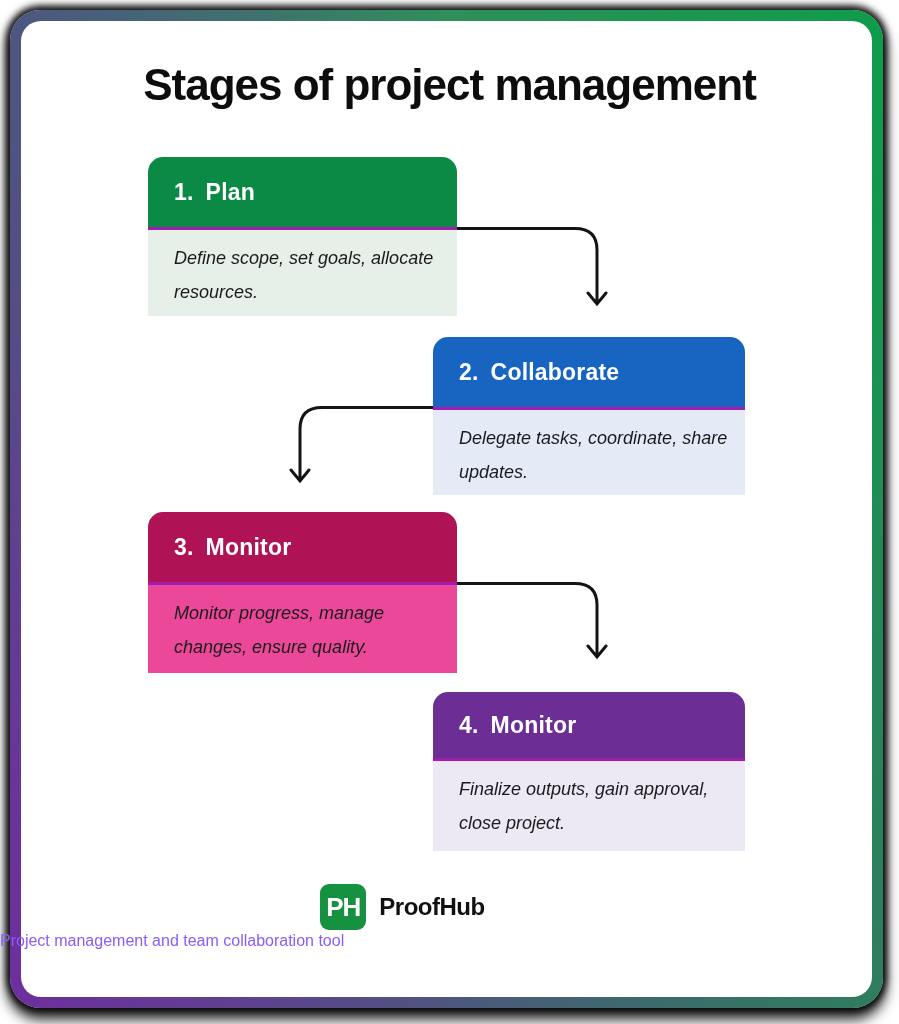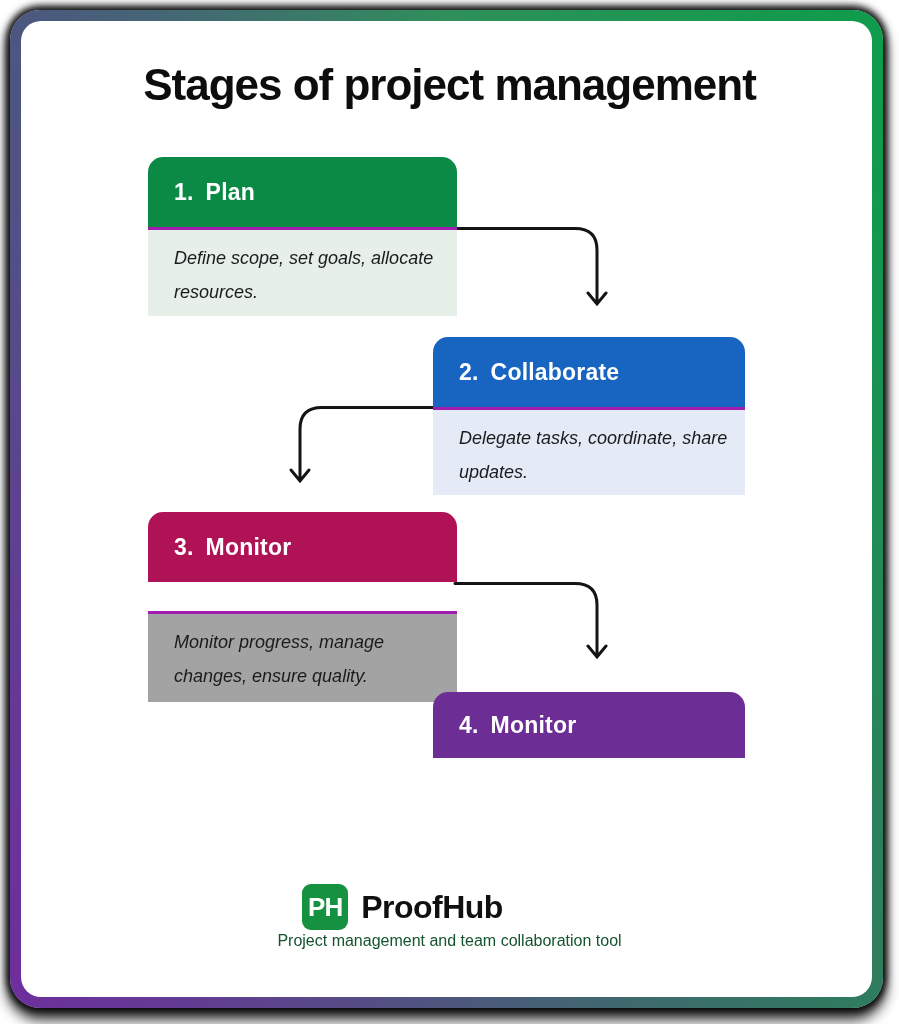--- a/index.html
+++ b/index.html
@@ -36,23 +36,23 @@
   #stage4{left:433px;top:692px;width:312px;}
   #stage4 .hdr{height:66px;} #stage4 .bd{height:79px;}
 
   .arrows{position:absolute;inset:0;pointer-events:none;}
 
   .logo-row{position:absolute;top:884px;left:0;width:805px;display:flex;
             justify-content:center;align-items:center;gap:13px;}
   .logo-box{width:46px;height:46px;border-radius:9px;display:grid;
             place-items:center;color:#ffffff;font-size:26px;font-weight:700;
             letter-spacing:-1px;}
-  .logo-text{font-size:32px;font-weight:700;color:#101010;letter-spacing:-0.5px;}
-  .tagline{position:absolute;top:932px;left:0;width:899px;text-align:center;
-           font-size:16px;color:#14532d;}
+  .logo-text{font-size:24px;font-weight:700;color:#101010;letter-spacing:-0.5px;}
+  .tagline{position:absolute;top:932px;left:0;width:899px;
+           font-size:16px;color:#8b5cf6;}
 </style>
 </head>
 <body>
 
 <div class="canvas">
   <div class="frame">
     <div class="page"></div>
   </div>
 
   <div class="overlay">
@@ -79,28 +79,29 @@
         <span>Collaborate</span>
       </div>
       <div class="bd" style="background: rgb(228, 235, 246);">Delegate tasks, coordinate, share updates.</div>
     </div>
 
     <div class="stage" id="stage3">
       <div class="hdr" style="background: rgb(176, 19, 85);">
         <span class="num">3.</span>
         <span>Monitor</span>
       </div>
-      <div class="bd" style="background: #a3a3a3; margin-top: 29px;">Monitor progress, manage changes, ensure quality.</div>
+      <div class="bd" style="background: #ec4899;">Monitor progress, manage changes, ensure quality.</div>
     </div>
 
     <div class="stage" id="stage4">
       <div class="hdr" style="background: rgb(108, 46, 148);">
         <span class="num">4.</span>
         <span>Monitor</span>
       </div>
+      <div class="bd" style="background: rgb(236, 232, 244);">Finalize outputs, gain approval, close project.</div>
     </div>
 
     <div class="logo-row">
       <div class="logo-box" style="background: rgb(22, 145, 63);">PH</div>
       <div class="logo-text">ProofHub</div>
     </div>
     <div class="tagline">Project management and team collaboration tool</div>
 
   </div>
 </div>

